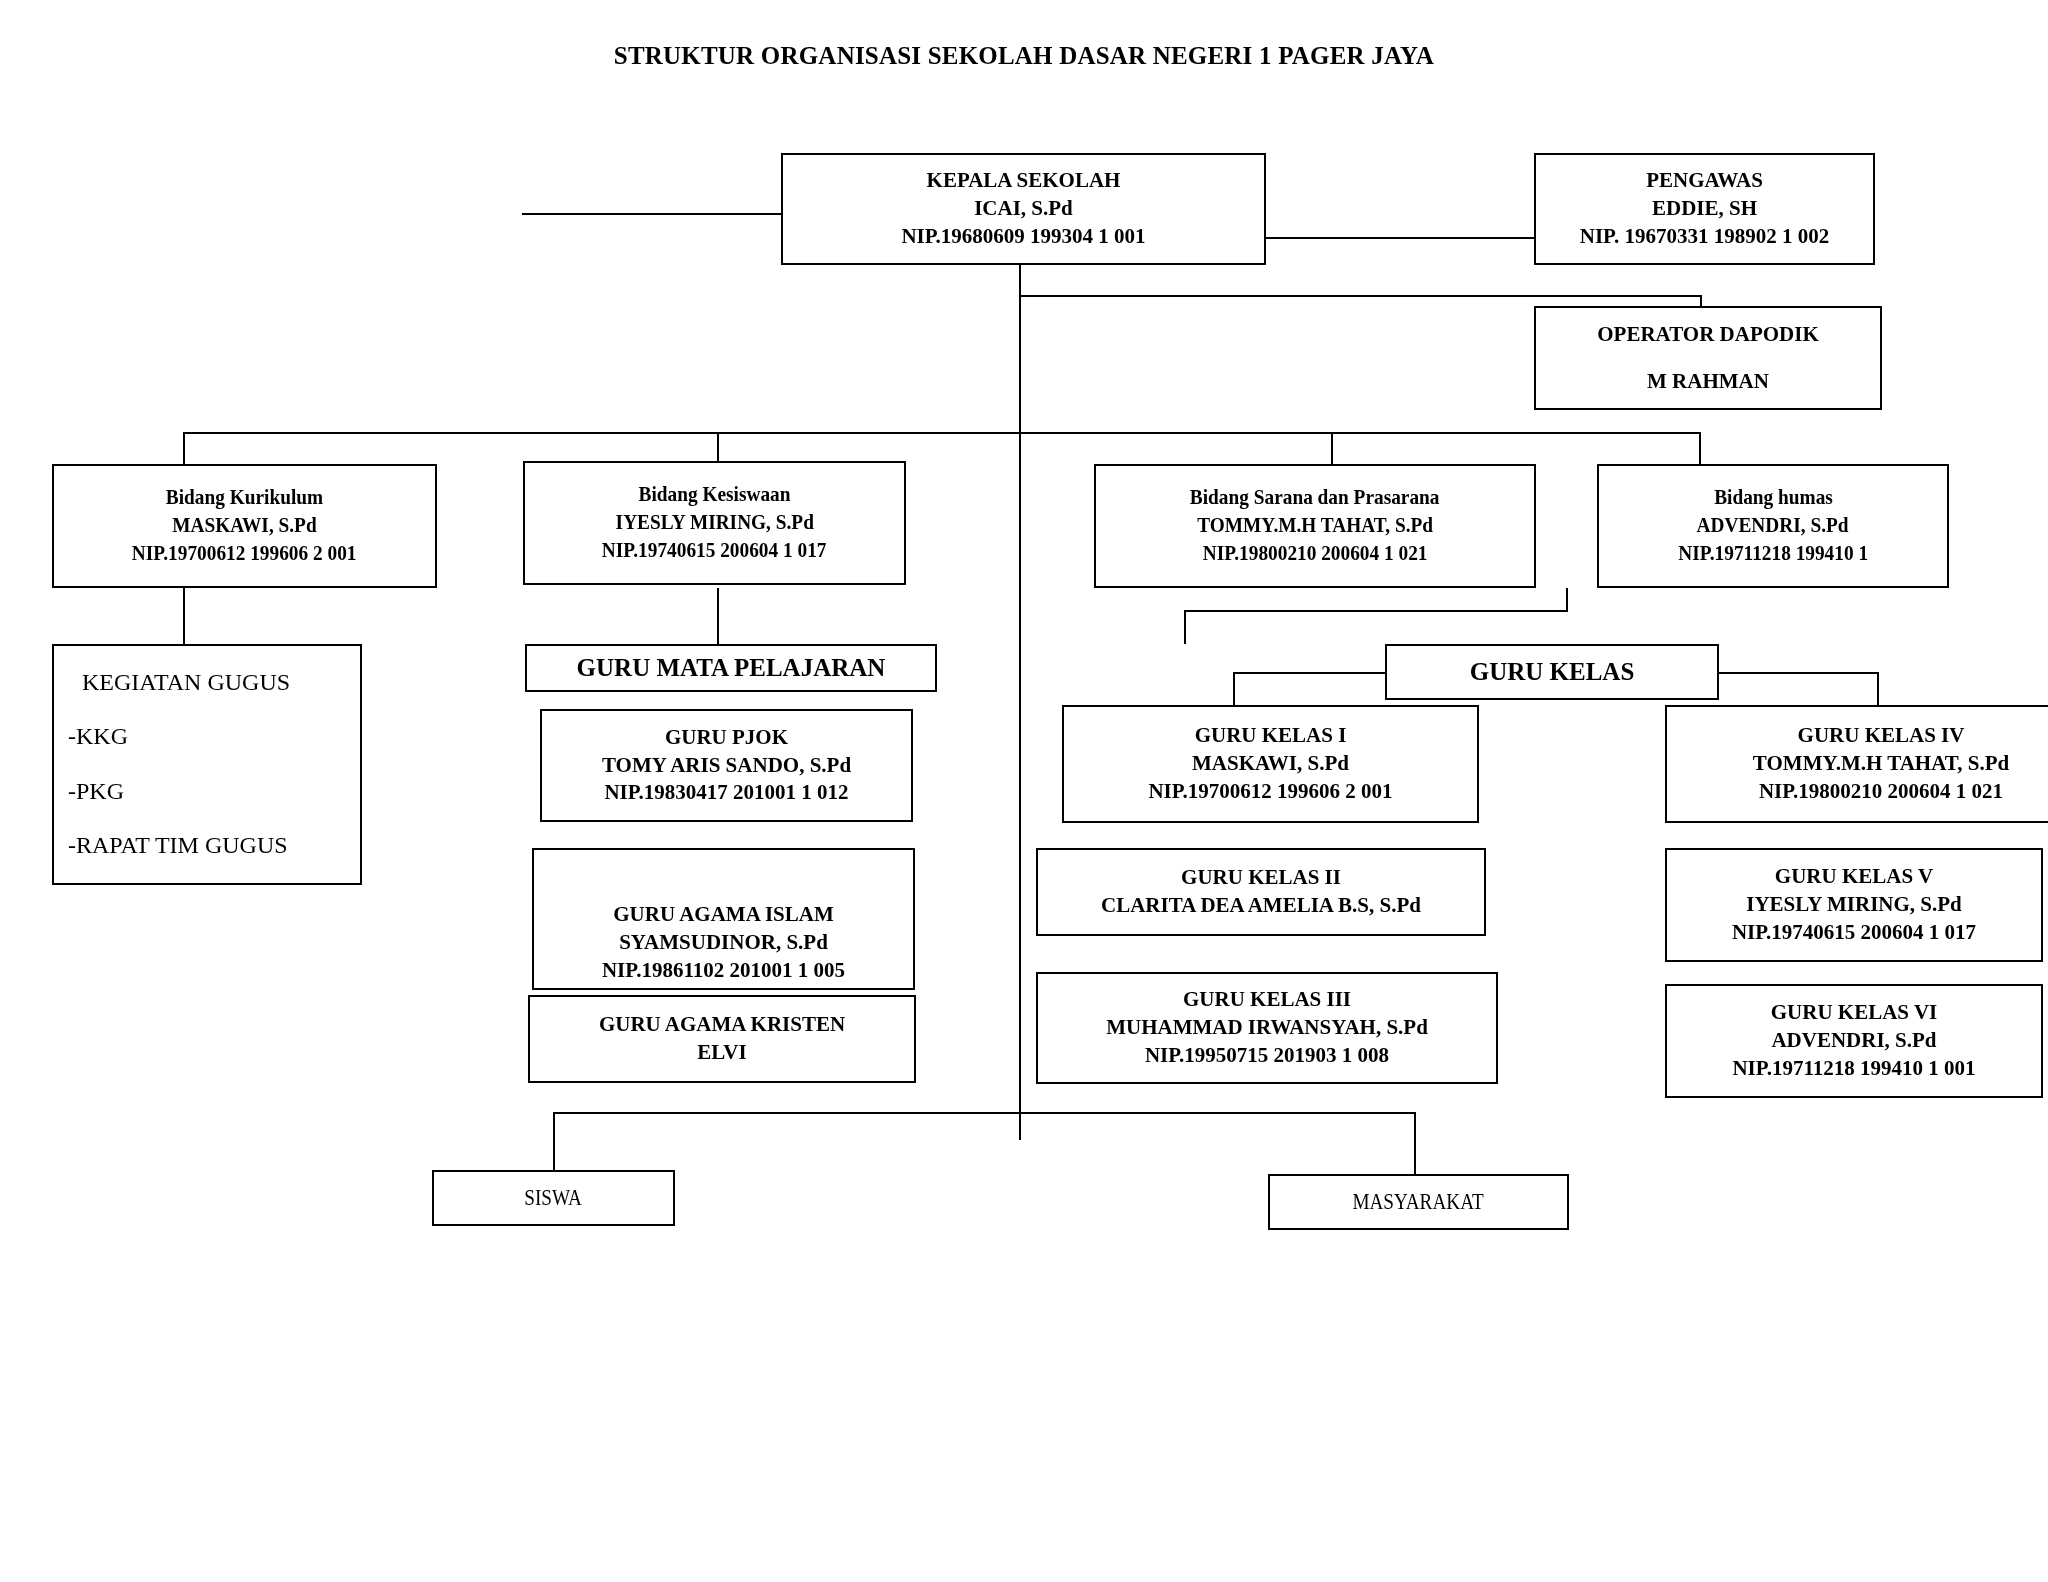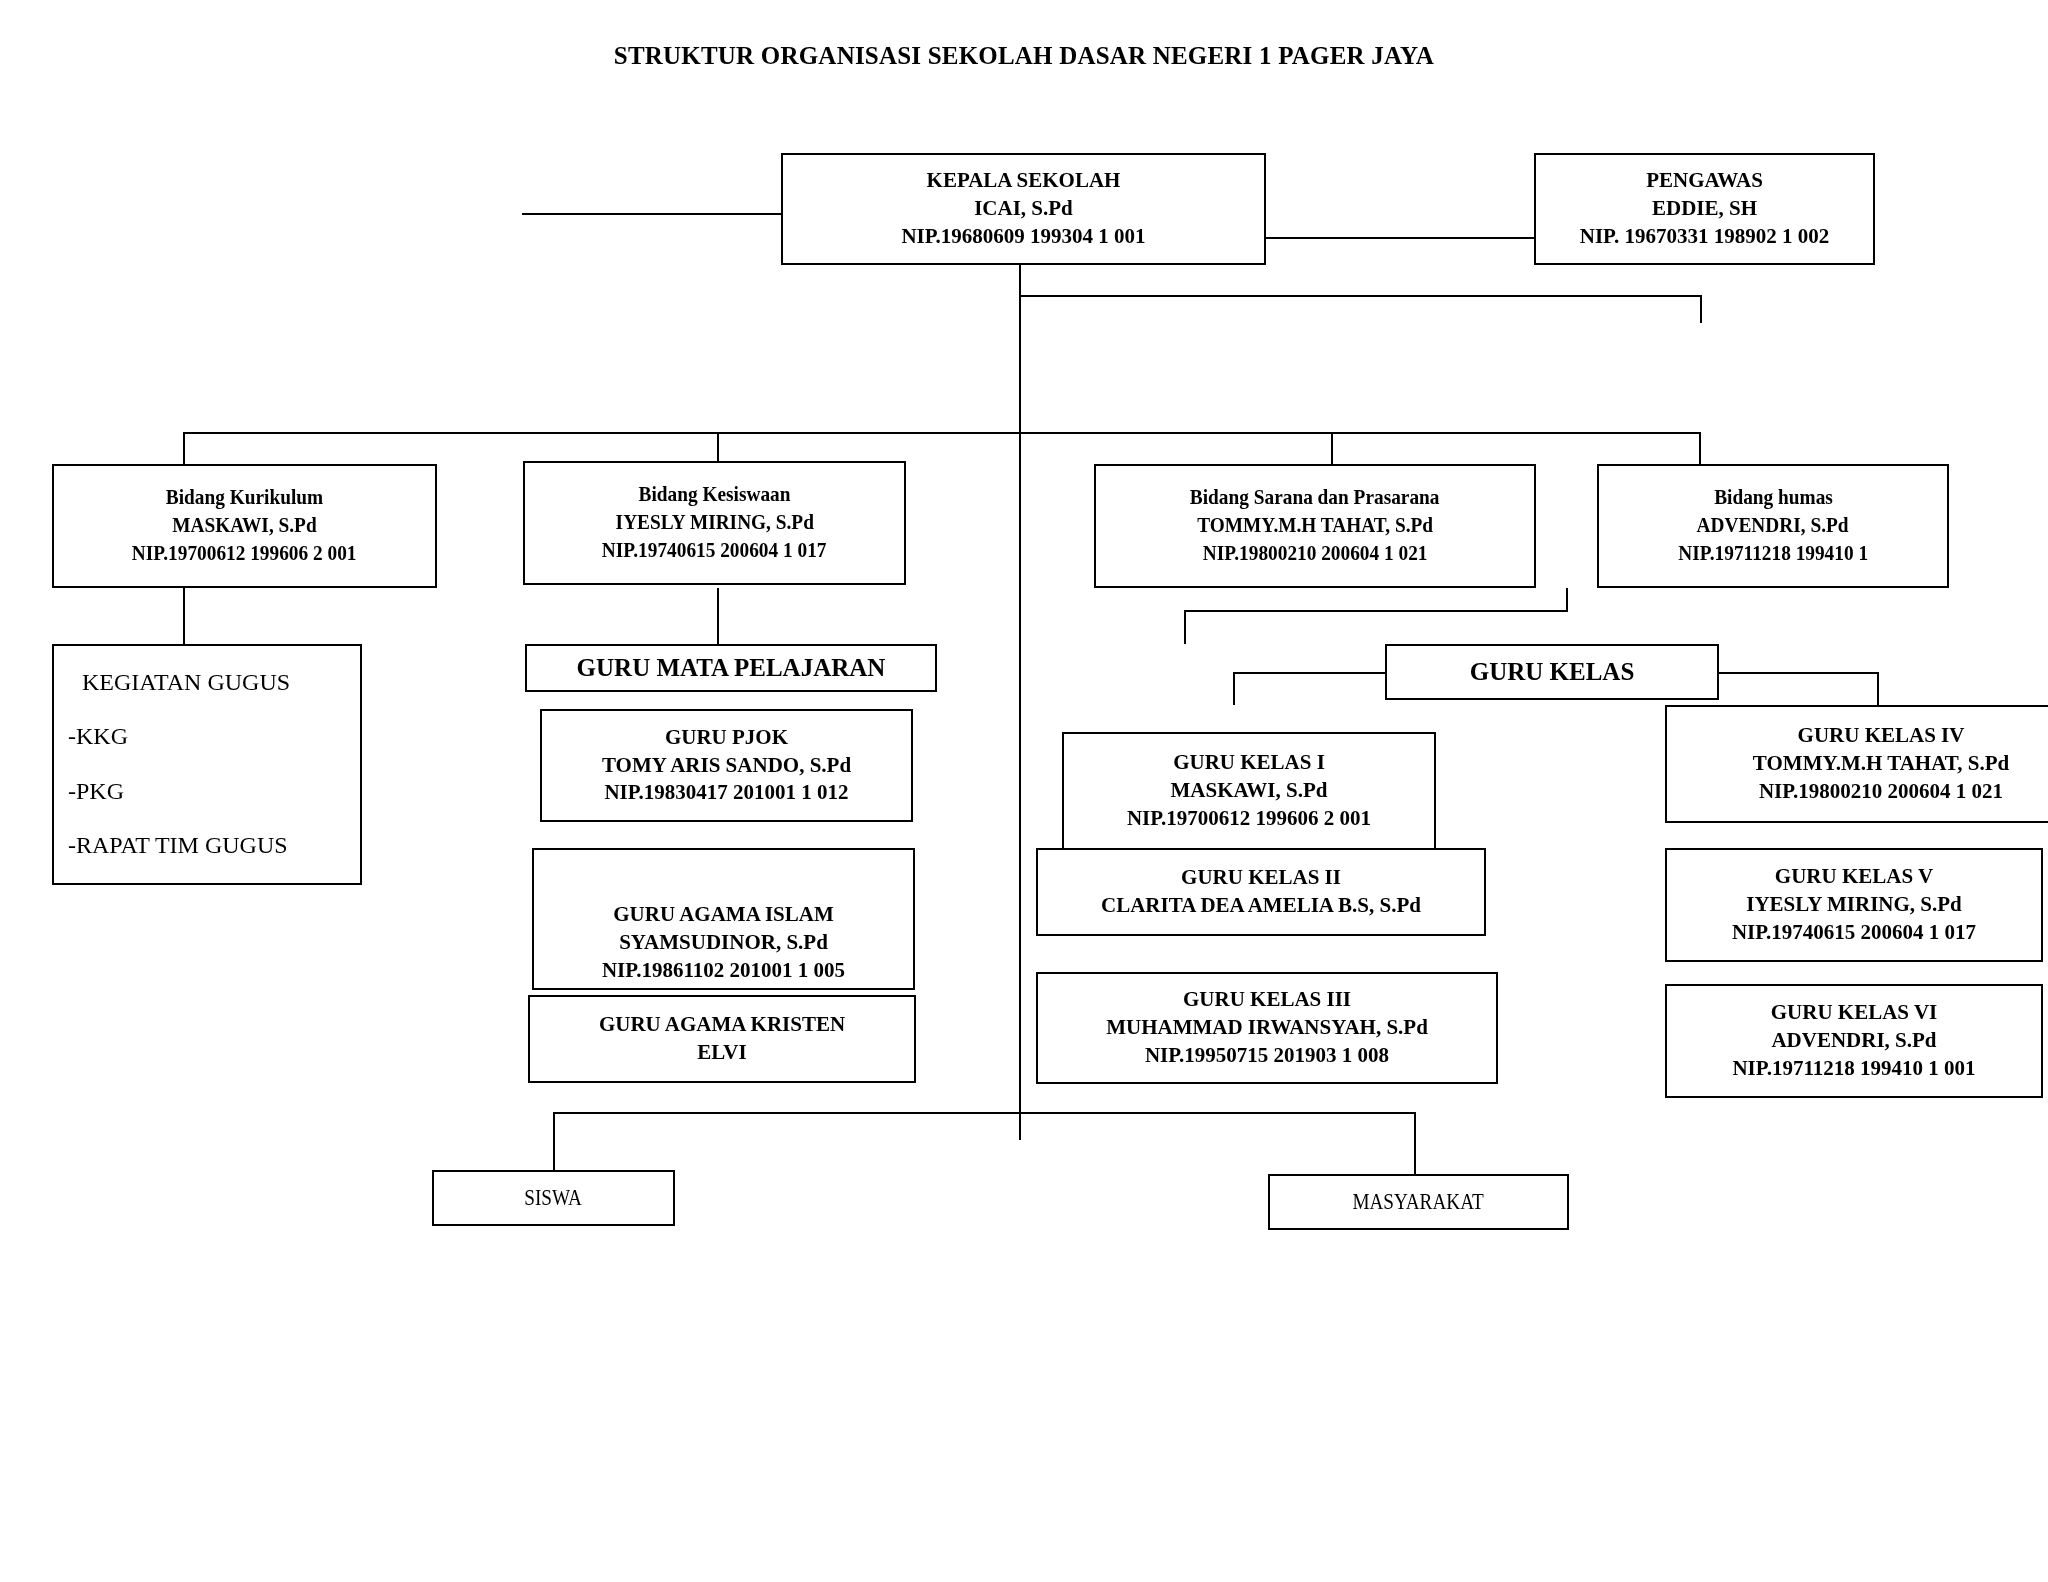--- a/index.html
+++ b/index.html
@@ -119,20 +119,24 @@
     <span class="ln">ICAI, S.Pd</span>
     <span class="ln">NIP.19680609 199304 1 001</span>
   </div>
 
   <div class="node" style="left:1534px; top:153px; width:341px; height:112px;">
     <span class="ln">PENGAWAS</span>
     <span class="ln">EDDIE, SH</span>
     <span class="ln">NIP. 19670331 198902 1 002</span>
   </div>
 
+  <div class="node" style="left:1534px; top:306px; width:348px; height:104px; justify-content:space-around;">
+    <span class="ln">OPERATOR DAPODIK</span>
+    <span class="ln">M RAHMAN</span>
+  </div>
 
   <div class="node cond" style="left:52px; top:464px; width:385px; height:124px;">
     <span class="ln">Bidang Kurikulum</span>
     <span class="ln">MASKAWI, S.Pd</span>
     <span class="ln">NIP.19700612 199606 2 001</span>
   </div>
 
   <div class="node cond" style="left:523px; top:461px; width:383px; height:124px;">
     <span class="ln">Bidang Kesiswaan</span>
     <span class="ln">IYESLY MIRING, S.Pd</span>
@@ -176,21 +180,21 @@
 
   <div class="node" style="left:528px; top:995px; width:388px; height:88px;">
     <span class="ln">GURU AGAMA KRISTEN</span>
     <span class="ln">ELVI</span>
   </div>
 
   <div class="node" style="left:1385px; top:644px; width:334px; height:56px; font-size:25px;">
     <span class="ln">GURU KELAS</span>
   </div>
 
-  <div class="node" style="left:1062px; top:732px; width:374px; height:118px;">
+  <div class="node" style="left:1062px; top:705px; width:417px; height:118px;">
     <span class="ln">GURU KELAS I</span>
     <span class="ln">MASKAWI, S.Pd</span>
     <span class="ln">NIP.19700612 199606 2 001</span>
   </div>
 
   <div class="node" style="left:1036px; top:848px; width:450px; height:88px;">
     <span class="ln">GURU KELAS II</span>
     <span class="ln">CLARITA DEA AMELIA B.S, S.Pd</span>
   </div>
 

